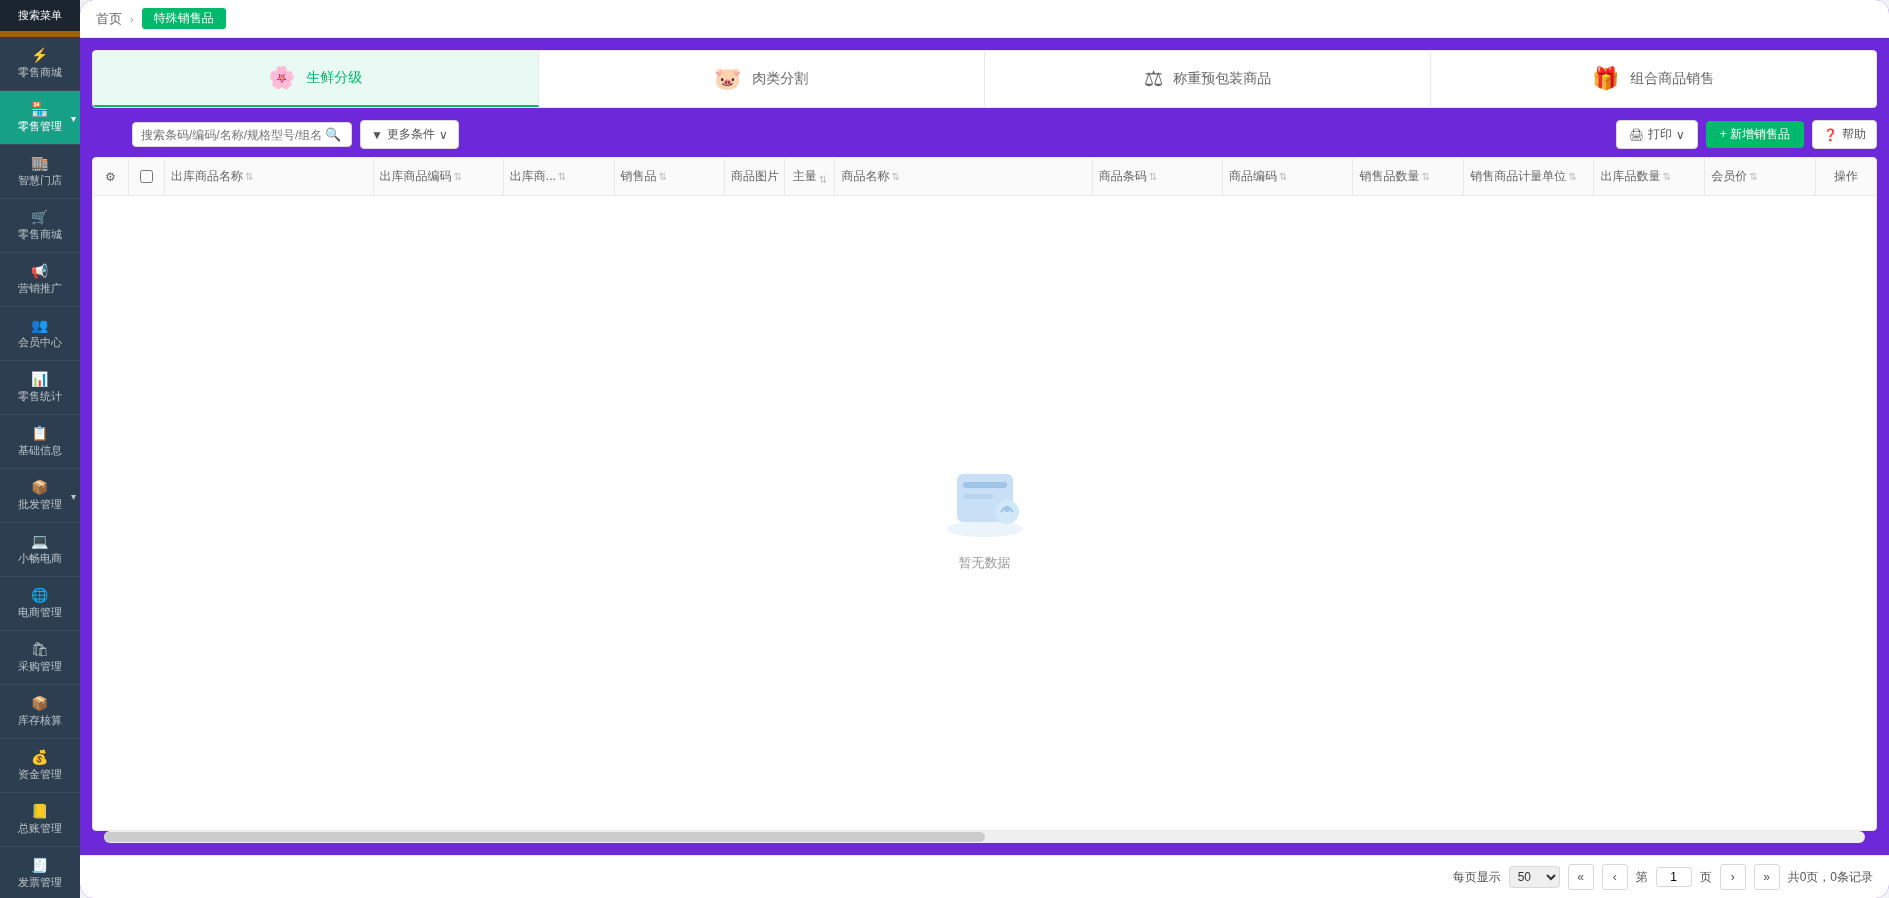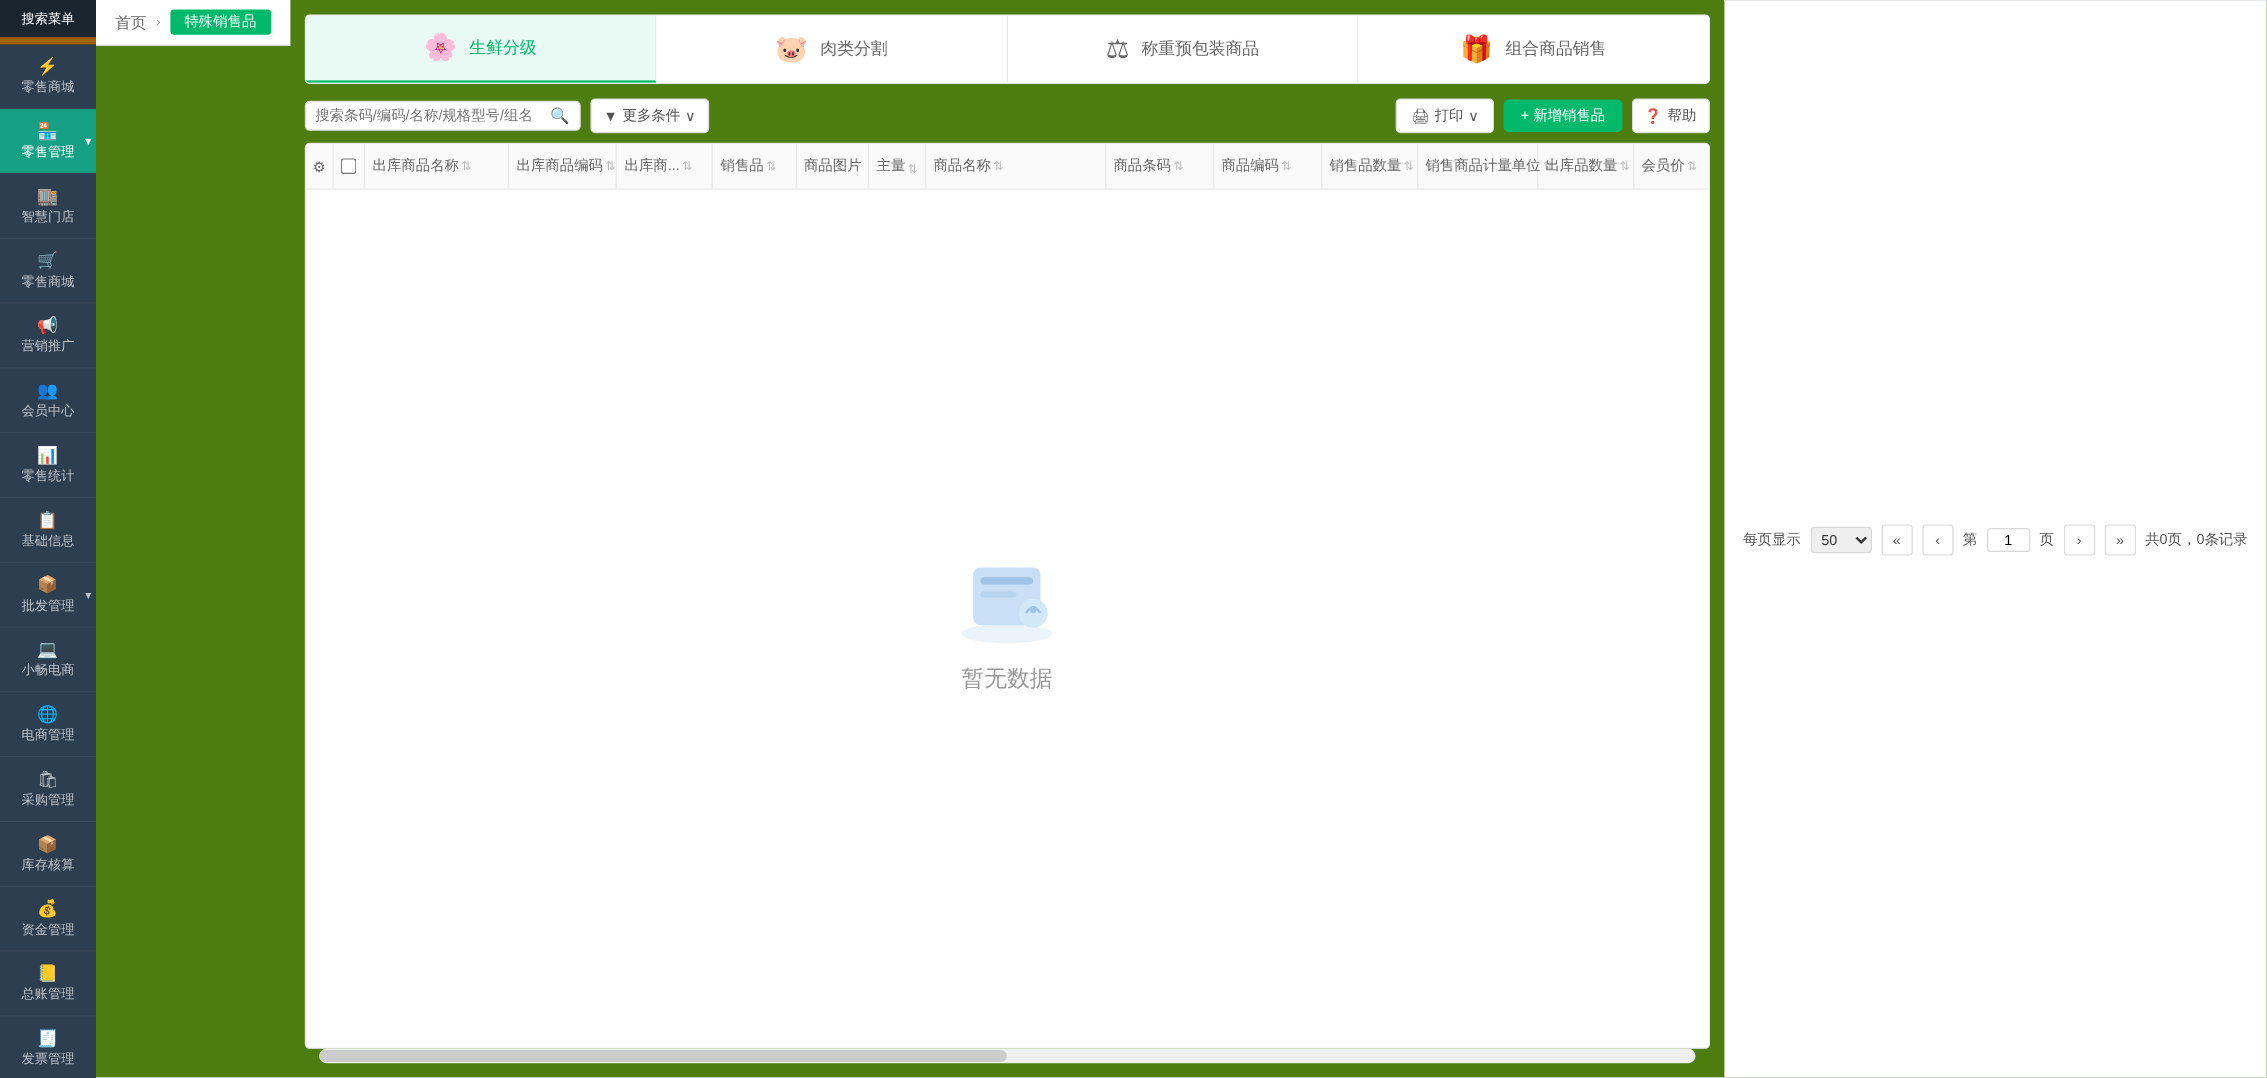--- a/index.html
+++ b/index.html
@@ -34,23 +34,24 @@
       position: relative;
     }
     .sidebar-item.active { background: #16a085; color: #fff; }
     .sidebar-item .item-icon { font-size: 14px; margin-bottom: 2px; }
     .sidebar-item.has-arrow::after { content: '▾'; position: absolute; right: 4px; top: 50%; transform: translateY(-50%); font-size: 10px; }
 
     
     .main-content {
       flex: 1;
       display: flex;
-      flex-direction: row;
+      flex-direction: column;
       overflow: hidden;
-      background: #4d7c0f;
+      background: #6d28d9;
+      border-radius: 14px;
     }
 
     
     .top-bar {
       background: #fff;
       border-bottom: 1px solid #e8e8e8;
       padding: 0 16px;
       display: flex;
       align-items: center;
       height: 38px;
@@ -112,27 +113,28 @@
 
     
     .toolbar {
       display: flex;
       align-items: center;
       margin-bottom: 8px;
       gap: 8px;
     }
     .search-box {
       display: flex;
-      align-items: flex-start;
+      align-items: center;
       background: #fff;
       border: 1px solid #d9d9d9;
       border-radius: 4px;
       padding: 4px 8px;
-      gap: 16px;
+      gap: 4px;
       min-width: 220px;
+      margin-left: 40px;
     }
     .search-box input {
       border: none;
       outline: none;
       font-size: 12px;
       color: #333;
       background: transparent;
       width: 180px;
     }
     .search-icon { color: #999; font-size: 13px; }
@@ -504,21 +506,21 @@
         <div style="display:flex;flex-direction:column;align-items:center;">
           <svg width="100" height="90" viewBox="0 0 100 90">
             <ellipse cx="50" cy="75" rx="38" ry="8" fill="#e0edf8" opacity="0.6"></ellipse>
             <rect x="22" y="20" width="56" height="48" rx="6" fill="#c8dff5"></rect>
             <rect x="28" y="28" width="44" height="6" rx="3" fill="#a0c4e8"></rect>
             <rect x="28" y="40" width="30" height="5" rx="2.5" fill="#b8d4ee"></rect>
             <circle cx="72" cy="58" r="12" fill="#d0e8f8"></circle>
             <path d="M66 58 Q72 48 78 58" stroke="#a0c4e8" stroke-width="2" fill="none"></path>
             <circle cx="72" cy="55" r="3" fill="#a0c4e8"></circle>
           </svg>
-          <span style="color:#999;font-size:19px;margin-top:10px;">暂无数据</span>
+          <span style="color:#999;font-size:13px;margin-top:10px;">暂无数据</span>
         </div>
       </div>
     </div>
 
     <div class="horizontal-scroll">
       <div class="scroll-thumb"></div>
     </div>
 
   </div>
 

